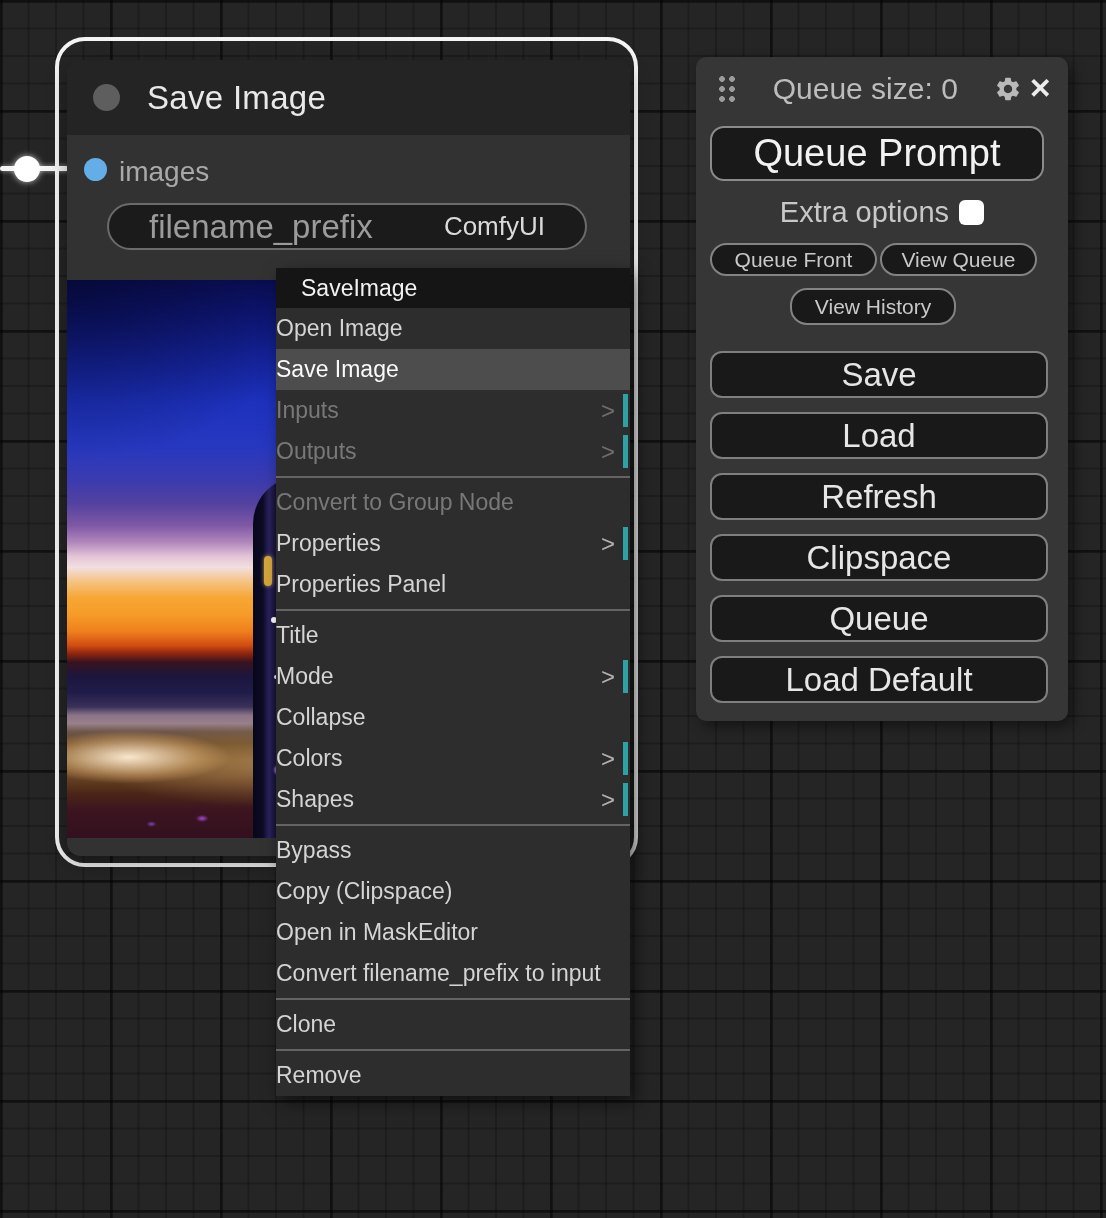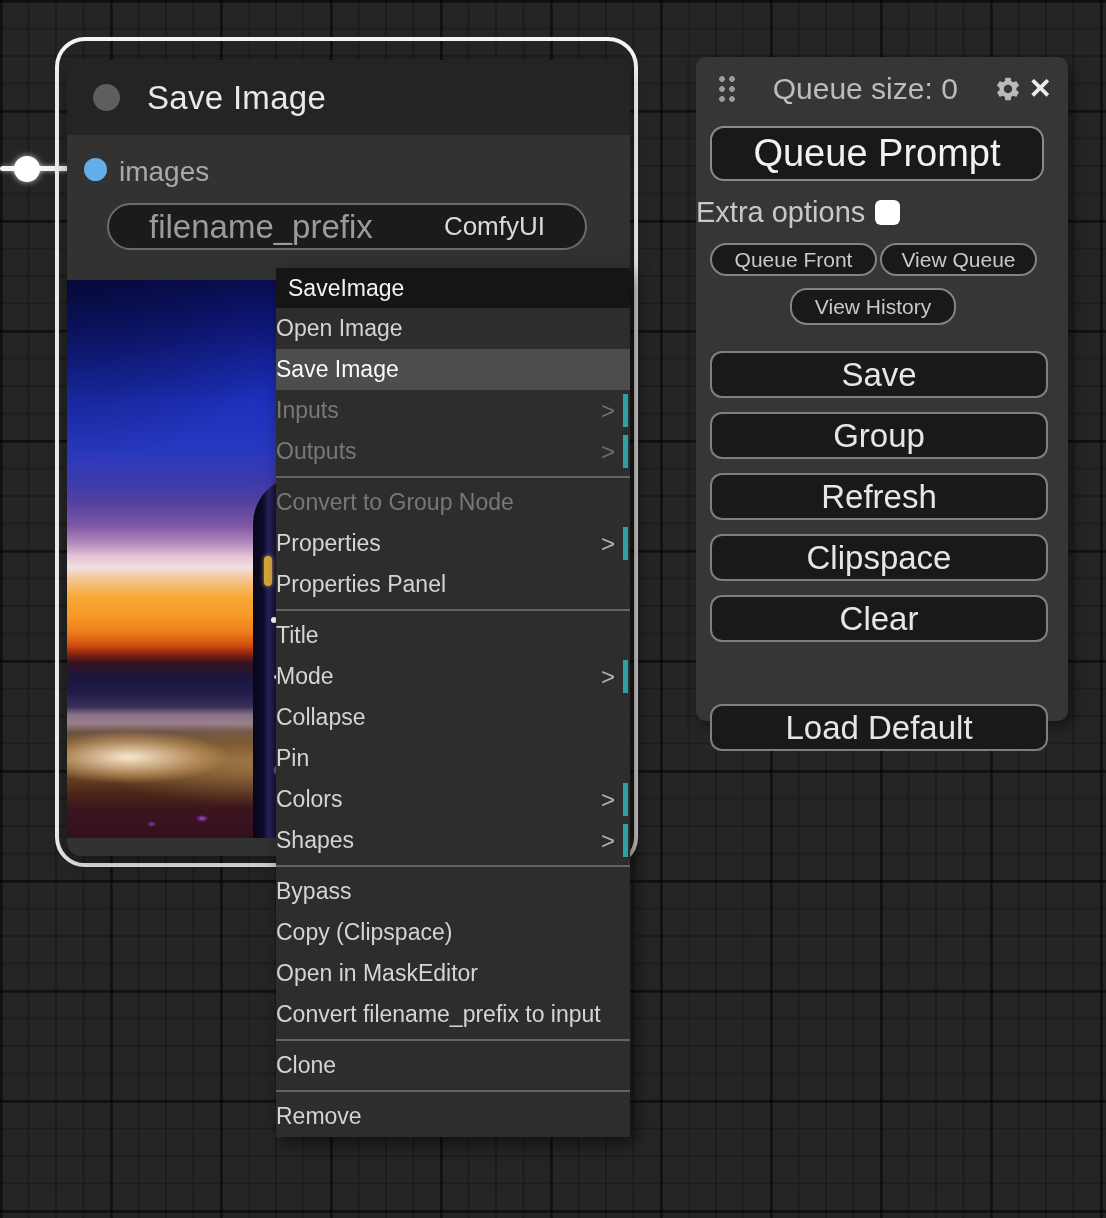--- a/index.html
+++ b/index.html
@@ -70,21 +70,21 @@
   .preview-figure::before { content:""; position:absolute; left:11px; top:80px;
     width:8px; height:30px; background:#e8b93a; border-radius:4px; opacity:.9;
     box-shadow:0 0 4px rgba(250,200,80,.8); }
   .preview-figure::after { content:""; position:absolute; left:18px; top:141px;
     width:6px; height:6px; border-radius:50%; background:#ffffff;
     box-shadow:2px 57px 0 -1px #e9e9ff, 5px 150px 2px 2px rgba(170,120,230,.75); }
 
   
   .context-menu { position:absolute; left:276px; top:268px; width:354px;
     background:#2d2d2d; z-index:5; box-shadow:5px 6px 16px rgba(0,0,0,.55); }
-  .menu-header { height:40px; line-height:40px; padding-left:12px;
+  .menu-header { height:40px; line-height:40px; padding-left:25px;
     background:#151515; color:#f2f2f2; font-size:23px; }
   .menu-item { position:relative; height:41px; line-height:41px; 
     color:#d4d4d4; font-size:23px; cursor:default; }
   .menu-item.highlighted { background:#4d4d4d; color:#fafafa; }
   .menu-item.disabled { color:#787878; }
   .menu-item .arrow { position:absolute; right:15px; top:0; font-size:24px; color:#b2b2b2; }
   .menu-item.disabled .arrow { color:#6e6e6e; }
   .menu-item .subbar { position:absolute; right:2px; top:4px; width:5px; height:33px;
     background:#2da1a3; }
   .menu-divider { height:2px; background:#646464; margin:4px 0; }
@@ -103,21 +103,21 @@
     background:none; border:none; cursor:pointer; }
   .gear-btn svg { width:28px; height:28px; fill:#b9b9b9; display:block; }
   .close-btn { flex:none; margin-right:16px; padding:0; background:none; border:none;
     color:#ececec; font-size:28px; font-weight:700; line-height:28px; cursor:pointer;
     font-family:"Liberation Sans", sans-serif; }
   .btn { background:#191919; color:#e6e6e6; cursor:pointer;
     font-family:"Liberation Sans", sans-serif; }
   .queue-prompt { position:absolute; left:14px; top:69px; width:334px; height:55px;
     border:2.5px solid #8b8b8b; border-radius:14px; font-size:38px; color:#f2f2f2; }
   .extra-row { position:absolute; left:0; right:0; top:141px; height:28px;
-    display:flex; align-items:center; gap:10px; }
+    display:flex; align-items:center; justify-content:center; gap:10px; }
   .extra-label { font-size:29px; color:#c8c8c8; }
   .extra-checkbox { width:25px; height:25px; background:#ffffff; border-radius:6px;
     border:none; cursor:pointer; }
   .pill { position:absolute; height:33px; border:2.5px solid #838383; border-radius:17px;
     font-size:21px; color:#c9c9c9; }
   .pill.queue-front { left:14px; top:186px; width:167px; }
   .pill.view-queue  { left:184px; top:186px; width:157px; }
   .pill.view-history{ left:94px; top:231px; width:166px; height:37px; }
   .action-btn { position:absolute; left:14px; width:338px; height:47px;
     border:2.5px solid #7f7f7f; border-radius:12px; font-size:33px; }
@@ -154,21 +154,20 @@
       <div class="menu-item disabled"><span>Inputs</span><span class="arrow">&gt;</span><span class="subbar"></span></div>
       <div class="menu-item disabled"><span>Outputs</span><span class="arrow">&gt;</span><span class="subbar"></span></div>
       <div class="menu-divider"></div>
       <div class="menu-item disabled"><span>Convert to Group Node</span></div>
       <div class="menu-item"><span>Properties</span><span class="arrow">&gt;</span><span class="subbar"></span></div>
       <div class="menu-item"><span>Properties Panel</span></div>
       <div class="menu-divider"></div>
       <div class="menu-item"><span>Title</span></div>
       <div class="menu-item"><span>Mode</span><span class="arrow">&gt;</span><span class="subbar"></span></div>
       <div class="menu-item"><span>Collapse</span></div>
-      <div class="menu-item"><span>Pin</span></div>
       <div class="menu-item"><span>Colors</span><span class="arrow">&gt;</span><span class="subbar"></span></div>
       <div class="menu-item"><span>Shapes</span><span class="arrow">&gt;</span><span class="subbar"></span></div>
       <div class="menu-divider"></div>
       <div class="menu-item"><span>Bypass</span></div>
       <div class="menu-item"><span>Copy (Clipspace)</span></div>
       <div class="menu-item"><span>Open in MaskEditor</span></div>
       <div class="menu-item"><span>Convert filename_prefix to input</span></div>
       <div class="menu-divider"></div>
       <div class="menu-item"><span>Clone</span></div>
       <div class="menu-divider"></div>
@@ -190,19 +189,19 @@
   <button class="btn queue-prompt">Queue Prompt</button>
   <div class="extra-row">
     <span class="extra-label">Extra options</span>
     <button class="extra-checkbox"></button>
   </div>
   <button class="btn pill queue-front">Queue Front</button>
   <button class="btn pill view-queue">View Queue</button>
   <button class="btn pill view-history">View History</button>
   <div>
       <button class="btn action-btn" style="top: 294px;">Save</button>
-      <button class="btn action-btn" style="top: 355px;">Group</button>
+      <button class="btn action-btn" style="top: 355px;">Load</button>
       <button class="btn action-btn" style="top: 416px;">Refresh</button>
       <button class="btn action-btn" style="top: 477px;">Clipspace</button>
-      <button class="btn action-btn" style="top: 538px;">Clear</button>
-      <button class="btn action-btn" style="top: 599px; margin-top: 48px;">Load Default</button>
+      <button class="btn action-btn" style="top: 538px;">Queue</button>
+      <button class="btn action-btn" style="top: 599px;">Load Default</button>
     </div>
 </div>
 
 </body></html>

